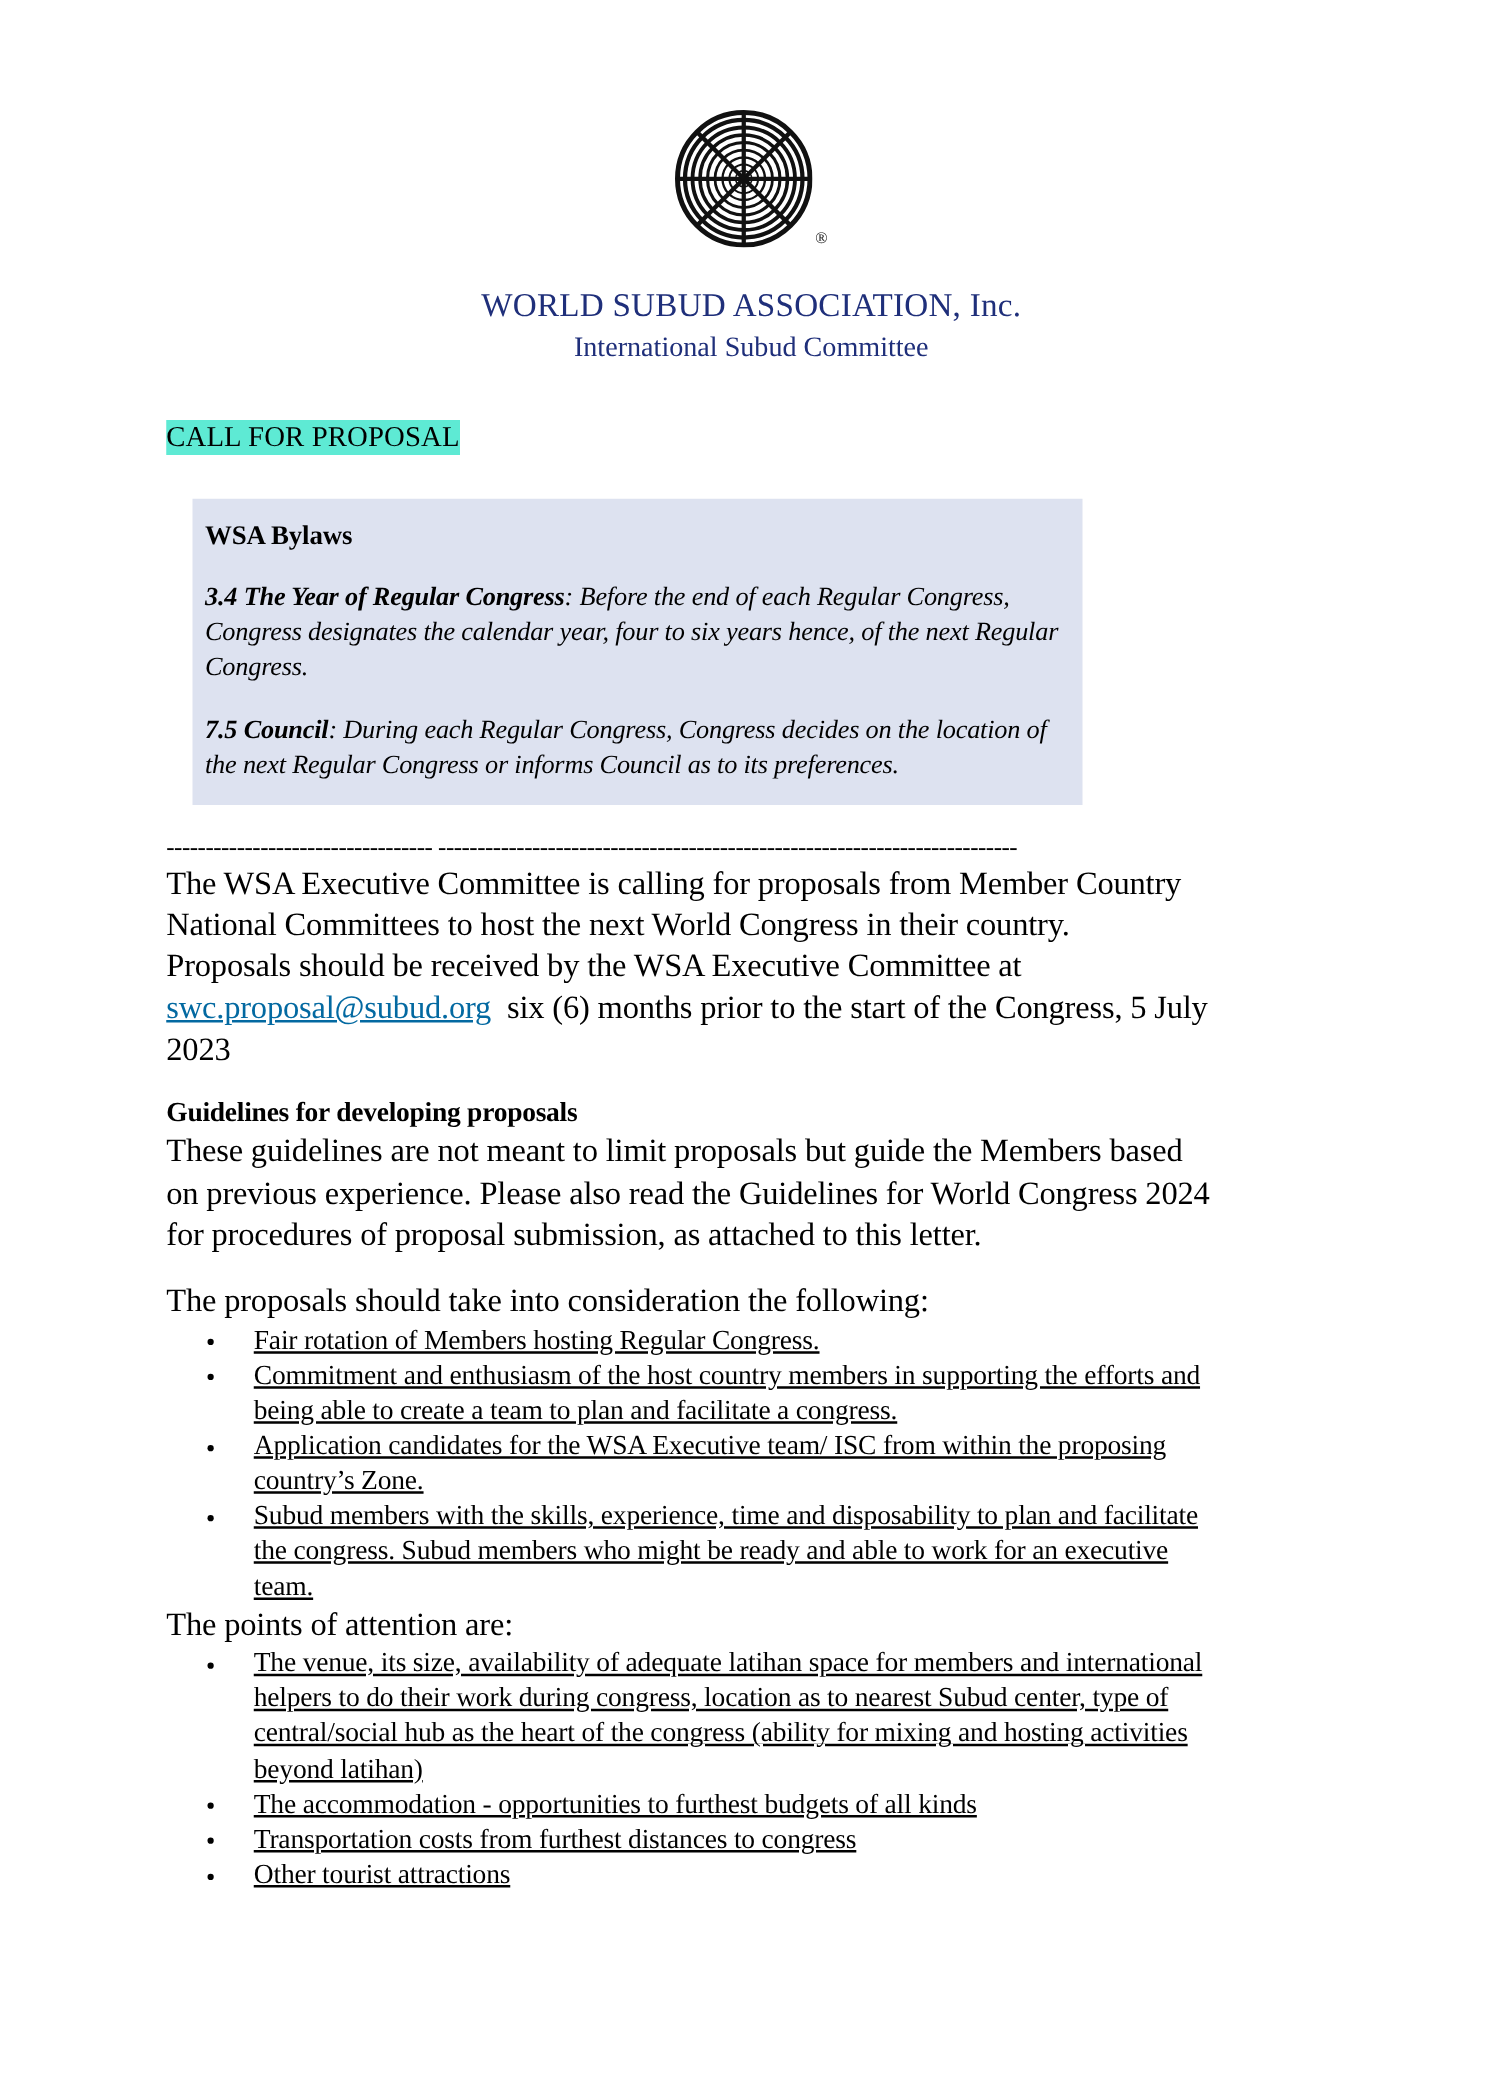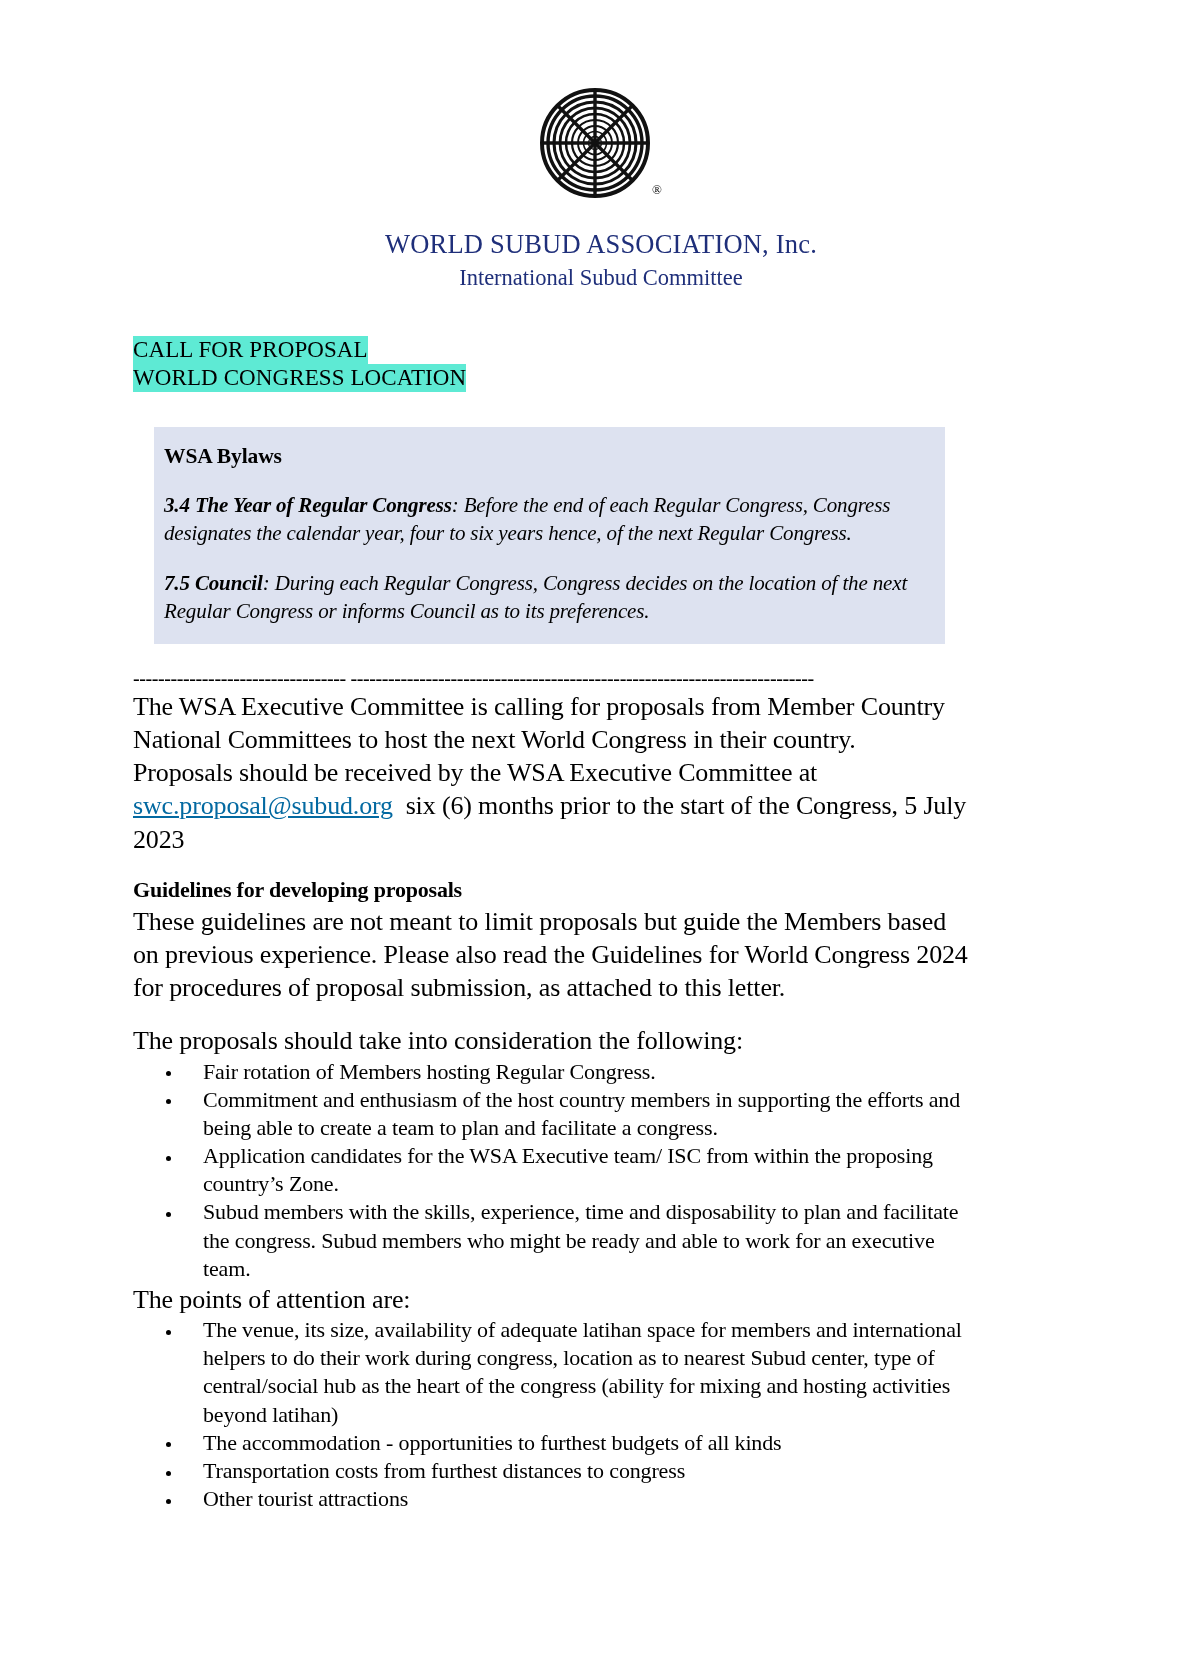--- a/index.html
+++ b/index.html
@@ -90,21 +90,21 @@
     box-decoration-break: clone;
     -webkit-box-decoration-break: clone;
     padding: 1px 0 2px 0;
   }
   .doc-title .row { display: block; }
 
   
   .bylaws {
     margin-top: 35px;
     margin-left: 21px;
-    width: 791px;
+    width: 712px;
     background: #dde2f0;
     padding: 16px 16px 18px 10px;
     box-sizing: border-box;
   }
   .bylaws h2 {
     margin: 0;
     font-size: 21.5px;
     font-weight: bold;
     font-family: "Liberation Serif", "DejaVu Serif", serif;
     line-height: 1.25;
@@ -155,20 +155,21 @@
     font-weight: bold;
     line-height: 1.3;
     letter-spacing: -0.2px;
   }
 
   
   ul.bullets {
     list-style: none;
     margin: 0;
     padding: 0;
+    text-decoration: underline;
   }
   ul.bullets li {
     position: relative;
     padding-left: 70px;
     font-size: 22px;
     line-height: 1.28;
     letter-spacing: -0.15px;
     margin: 0;
   }
   ul.bullets li .dot {
@@ -218,21 +219,20 @@
 
   <div class="org-header">
     <div class="line1">WORLD SUBUD ASSOCIATION, Inc.</div>
     <div class="line2">International Subud Committee</div>
   </div>
 
   <div class="content">
 
     <div class="doc-title">
       <span class="row"><span class="hl">CALL FOR PROPOSAL</span></span>
-      <span class="row"><span class="hl">WORLD CONGRESS LOCATION</span></span>
     </div>
 
     <div class="bylaws">
       <h2>WSA Bylaws</h2>
       <p><b>3.4 </b><b>The Year of Regular Congress</b><span>: Before the end of each Regular Congress, Congress designates the calendar year, four to six years hence, of the next Regular Congress.</span></p>
       <p><b>7.5 </b><b>Council</b><span>: During each Regular Congress, Congress decides on the location of the next Regular Congress or informs Council as to its preferences.</span></p>
     </div>
 
     <div class="rule">---------------------------------- --------------------------------------------------------------------------</div>
 

